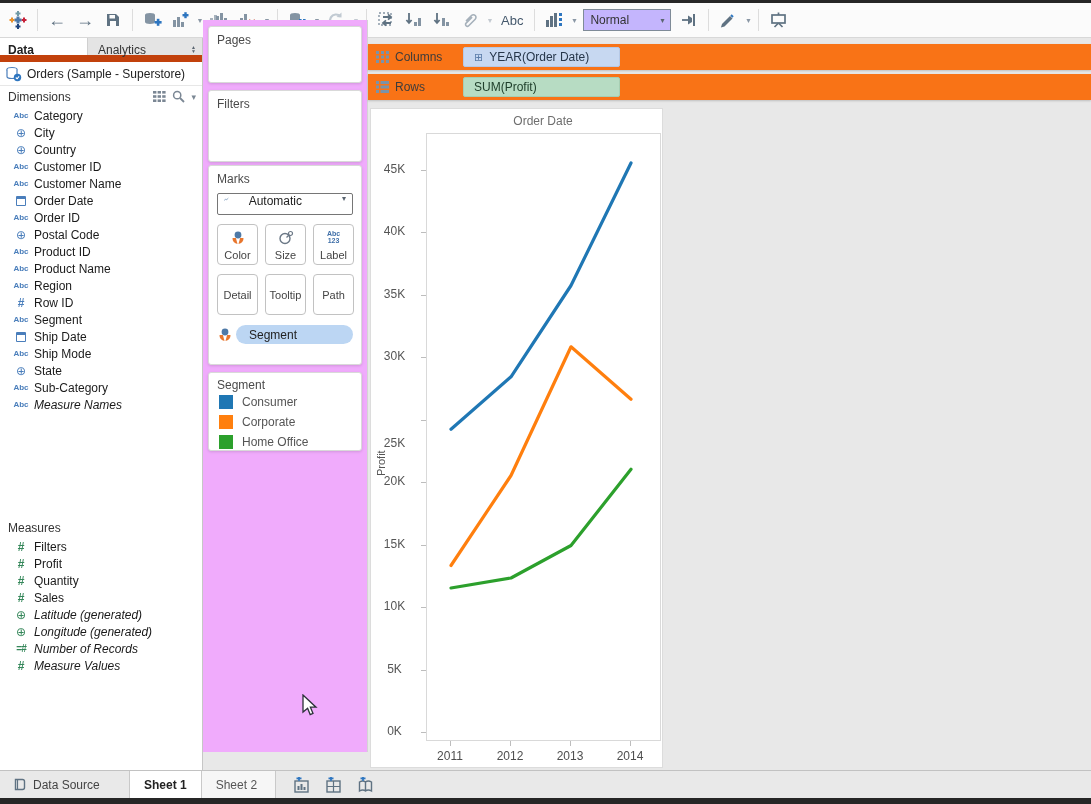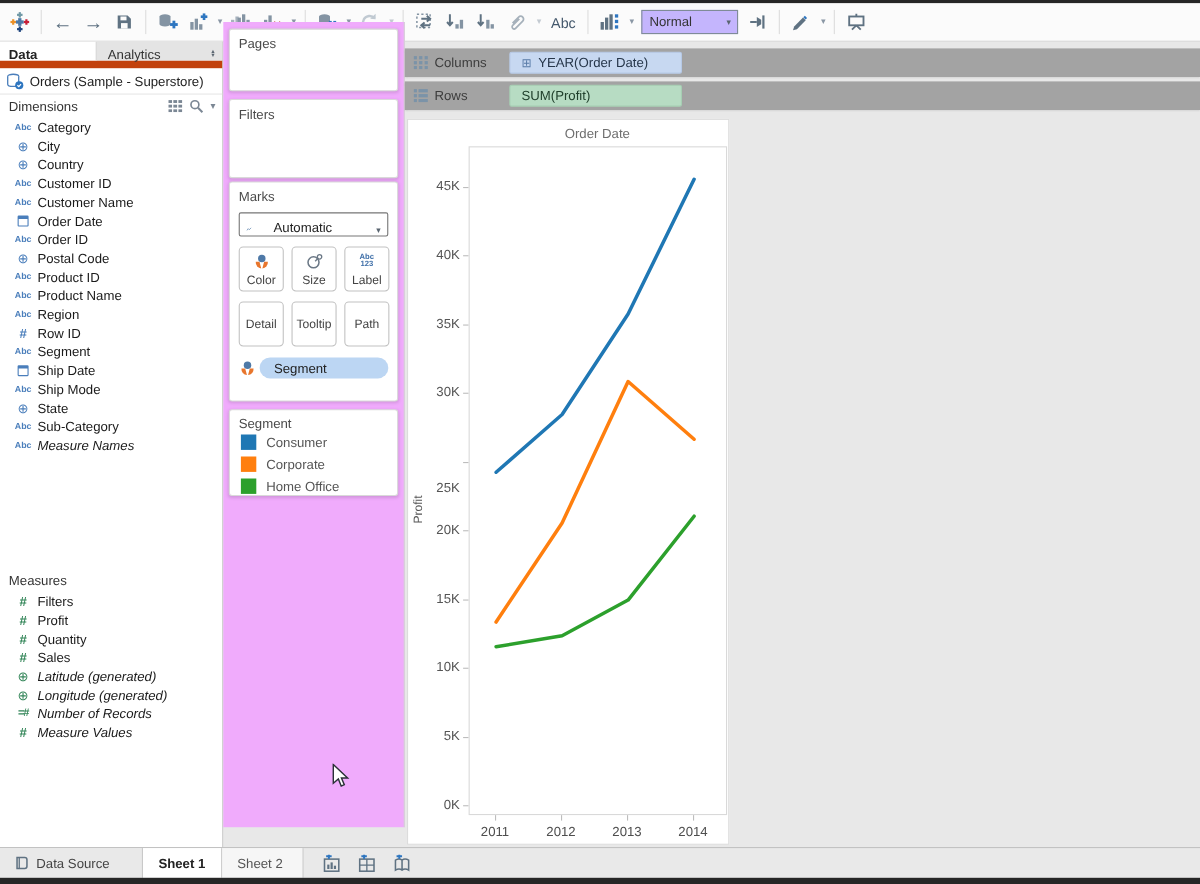--- a/index.html
+++ b/index.html
@@ -57,54 +57,54 @@
   #midpane { position:absolute; left:203px; top:20px; width:165px; height:732px; background:#f0abfc;
     border-right:1px solid #d4d4d4; }
   .card { position:absolute; left:5px; width:154px; background:#fff; border:1px solid #d9d9d9;
     border-radius:3px; box-shadow:0 1px 3px rgba(0,0,0,.13); padding:6px 8px; }
   .card-label { color:#4a4a4a; }
   #card-pages { top:6px; height:57px; }
   #card-filters { top:70px; height:72px; }
   #card-marks { top:145px; height:200px; }
   #card-legend { top:352px; height:79px; padding:5px 8px; }
   .mselect { margin-top:7px; height:22px; border:1px solid #767676; border-radius:2px; background:#fff;
-    display:flex; align-items:flex-end; gap:20px; padding:0 6px; color:#222; }
+    display:flex; align-items:flex-start; gap:20px; padding:0 6px; color:#222; }
   .mselect .sp { flex:1; }
   .mbtn-grid { display:grid; grid-template-columns:repeat(3,41px); gap:7px; margin-top:9px; }
   .mbtn { height:41px; border:1px solid #c2c2c2; border-radius:4px; background:#fff; display:flex;
     flex-direction:column; align-items:center; justify-content:flex-end; padding-bottom:3px;
     font-size:11px; color:#444; }
   .mbtn .mic { flex:1; display:flex; align-items:center; justify-content:center; }
   .mbtn.texty { justify-content:center; padding-bottom:0; }
   .mpill-row { display:flex; align-items:center; gap:3px; margin-top:10px; }
   .mpill { flex:1; height:19px; background:#bcd6f3; border-radius:10px; display:flex; align-items:center;
     padding-left:13px; color:#222; }
   .lrow { display:flex; align-items:center; gap:9px; height:20px; padding-left:2px; }
   .lswatch { width:14px; height:14px; flex:none; }
 
   
-  .shelf { position:absolute; left:368px; width:723px; height:26px; background:#a3a3a3;
+  .shelf { position:absolute; left:368px; width:723px; height:26px; background:#f97316;
     box-shadow:0 1px 2px rgba(0,0,0,.18); display:flex; align-items:center; padding-left:8px; }
   #shelf-columns { top:44px; }
   #shelf-rows { top:74px; }
   .shelf-label { color:#3c3c3c; margin-left:6px; }
   .pill { position:absolute; left:95px; height:20px; min-width:157px; border-radius:2px; display:flex;
     align-items:center; padding:0 10px; color:#26364a; }
   .pill.blue { background:#c7d8f1; border:1px solid #b6c9e6; }
   .pill.green { background:#b7dcc3; border:1px solid #a6ceb3; color:#20402c; }
   .pill .plus { font-size:11px; color:#5a7ca8; margin-right:6px; }
 
   
   #sheet { position:absolute; left:370px; top:108px; width:293px; height:660px; background:#fff;
     border:1px solid #dcdcdc; }
   #sheet-title { position:absolute; left:55px; top:5px; width:234px; text-align:center; color:#6e6e6e; }
   #plot { position:absolute; left:55px; top:24px; width:235px; height:608px; border:1px solid #d9d9d9; }
   #ylabel { position:absolute; left:-4px; top:343px; transform:rotate(-90deg); transform-origin:16px 8px;
     color:#555; font-size:11px; }
-  .ytick { position:absolute; left:0; width:47px; text-align:right; color:#555; font-size:12px; }
+  .ytick { position:absolute; left:0; width:47px; text-align:center; color:#555; font-size:12px; }
   .ytickmark { position:absolute; left:50px; width:5px; height:1px; background:#bdbdbd; }
   .xtickmark { position:absolute; width:1px; height:5px; background:#bdbdbd; top:632px; }
   .xtick { position:absolute; top:640px; width:44px; text-align:center; color:#4e4e4e; font-size:12px; }
 
   
   #tabbar { position:absolute; left:0; top:770px; width:100%; height:28px; background:#e9e9e9;
     border-top:1px solid #c2c2c2; display:flex; align-items:stretch; }
   .btab { display:flex; align-items:center; padding:0 14px; border-right:1px solid #c9c9c9; color:#444; }
   #tab-datasource { width:130px; gap:7px; background:#e9e9e9; }
   .btab.active { background:#fff; font-weight:bold; color:#222; }

